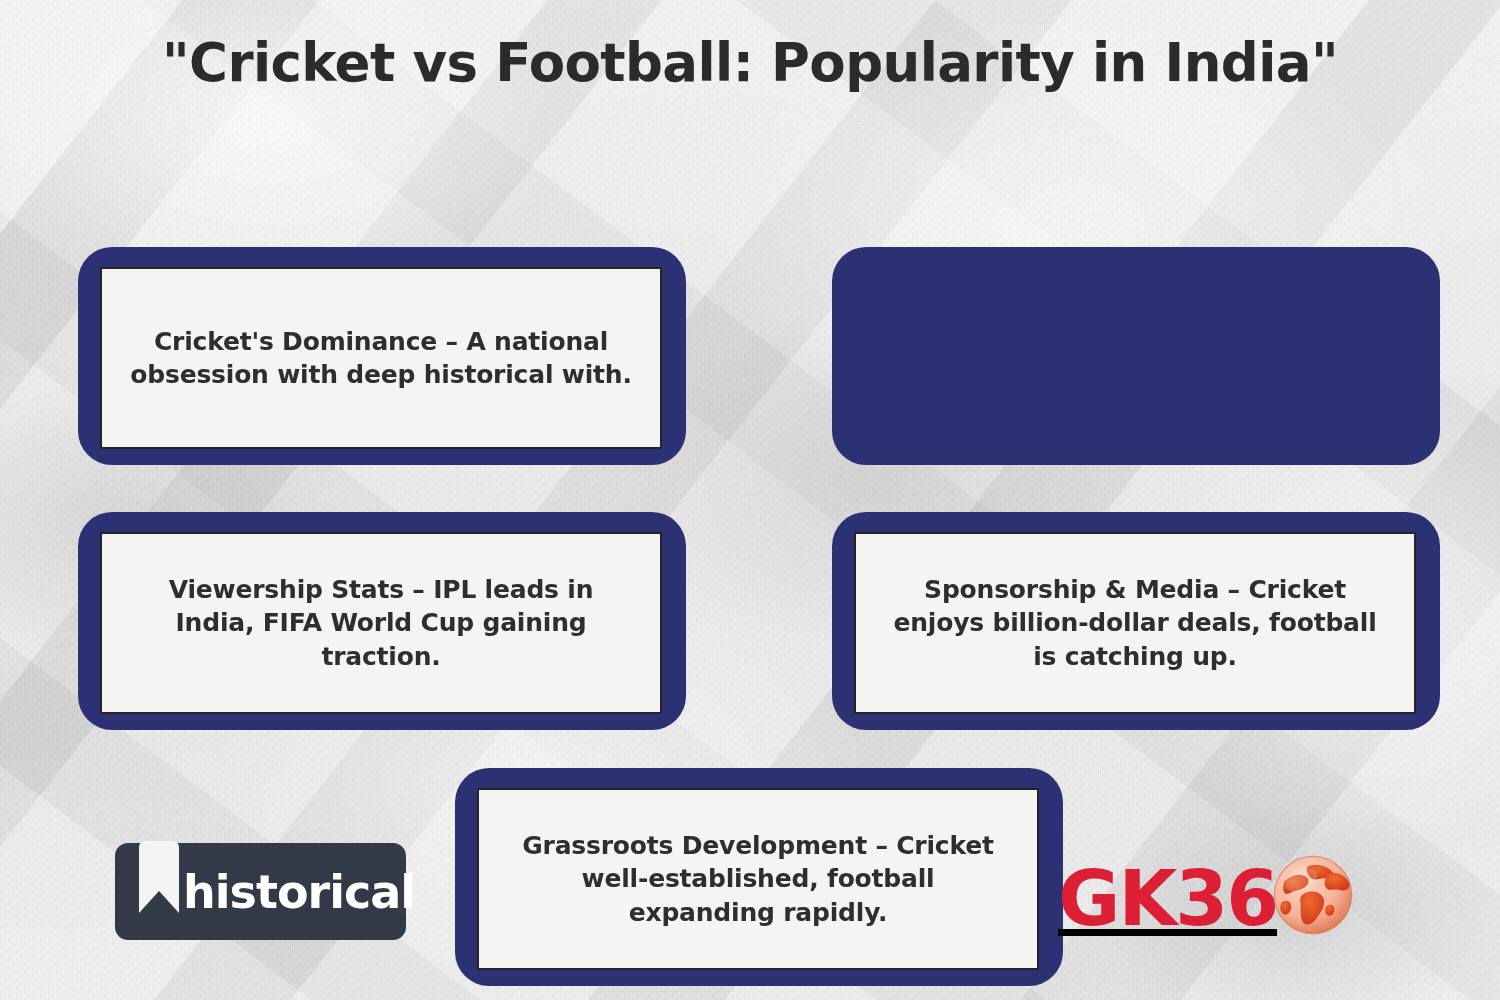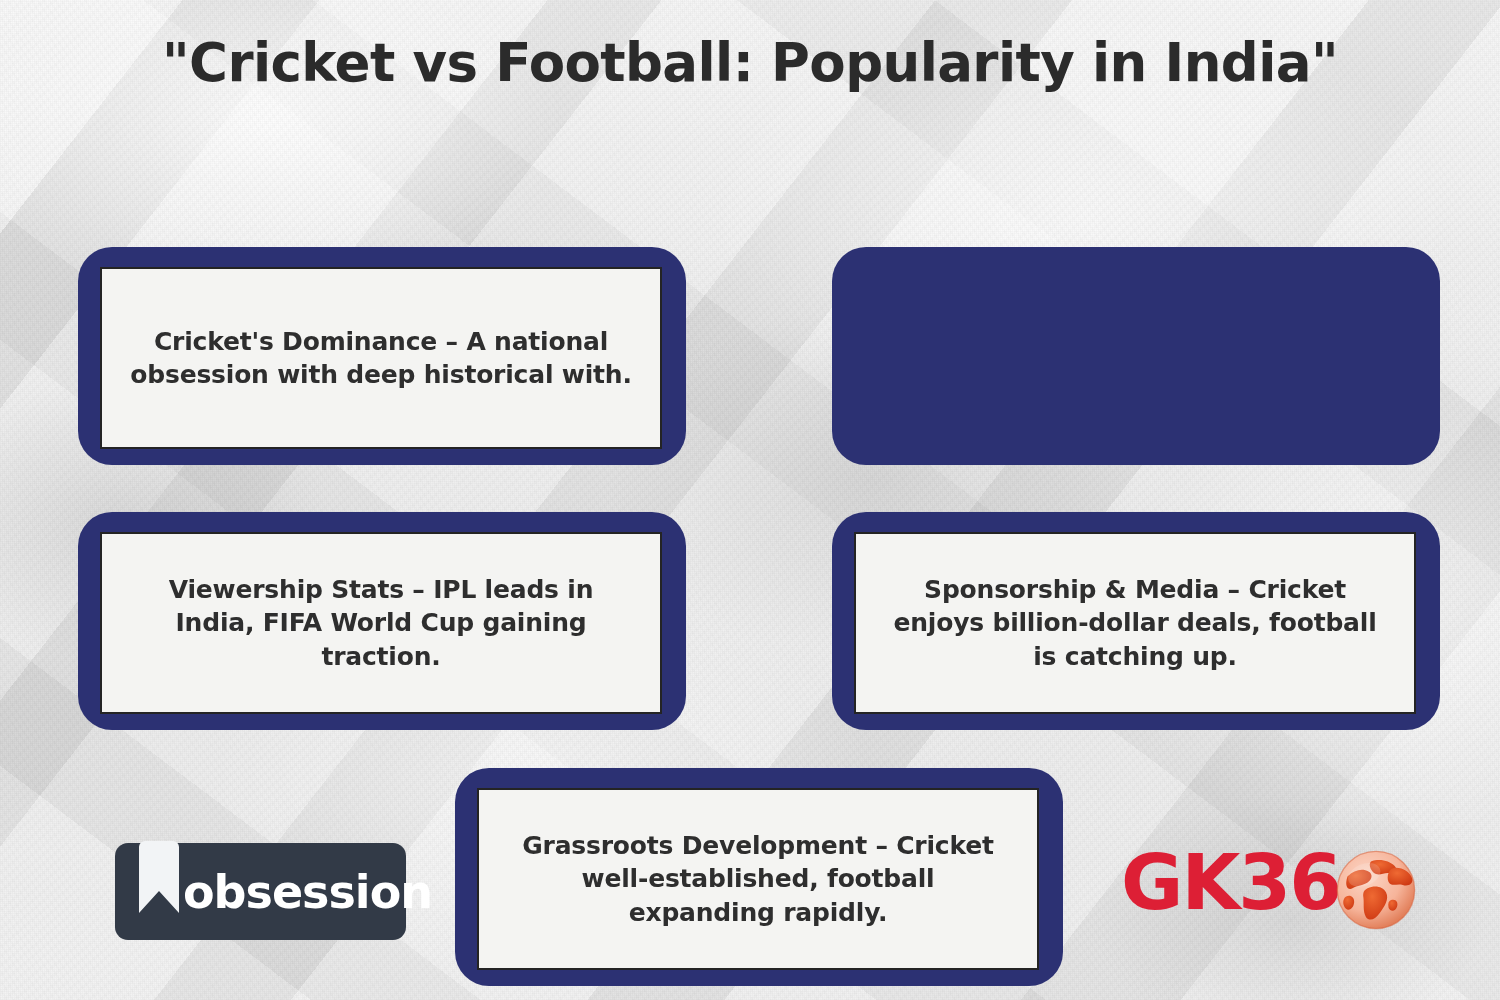--- a/index.html
+++ b/index.html
@@ -113,23 +113,23 @@
     color:#ffffff;
     font-family:"DejaVu Sans", sans-serif;
     font-weight:bold;
     font-size:46px;
     letter-spacing:-1px;
   }
 
   
   #gk360-logo {
     position:absolute;
-    left:1121px; top:845px;
+    left:1058px; top:845px;
     width:325px; height:92px;
-    display:flex; align-items:flex-start;
+    display:flex; align-items:flex-end;text-decoration:underline;
   }
   #gk-text {
     font-family:"DejaVu Sans", sans-serif;
     font-weight:bold;
     font-size:76px;
     color:#dd1f35;
     letter-spacing:-2px;
     line-height:1;
   }
   #gk-globe {
@@ -175,21 +175,21 @@
   <div class="card-shadow"></div>
   <div class="card-face">
     <div class="card-text">Grassroots Development – Cricket well-established, football expanding rapidly.</div>
   </div>
 </div>
 
 <div id="wordpandit-logo">
   <svg id="wp-bookmark" viewBox="0 0 48 72">
     <path d="M4 6 a6 6 0 0 1 6 -6 h28 a6 6 0 0 1 6 6 v66 L24 50 L4 72 Z" fill="#f2f4f6"></path>
   </svg>
-  <span id="wp-word">obsession</span>
+  <span id="wp-word">historical</span>
 </div>
 
 <div id="gk360-logo">
   <span id="gk-text">GK36</span>
   <svg id="gk-globe" viewBox="0 0 100 100">
     <defs>
       <radialGradient id="oceanGrad" cx="38%" cy="32%" r="72%">
         <stop offset="0%" stop-color="#fcd6c6"></stop>
         <stop offset="62%" stop-color="#f6b49a"></stop>
         <stop offset="100%" stop-color="#e07a54"></stop>

